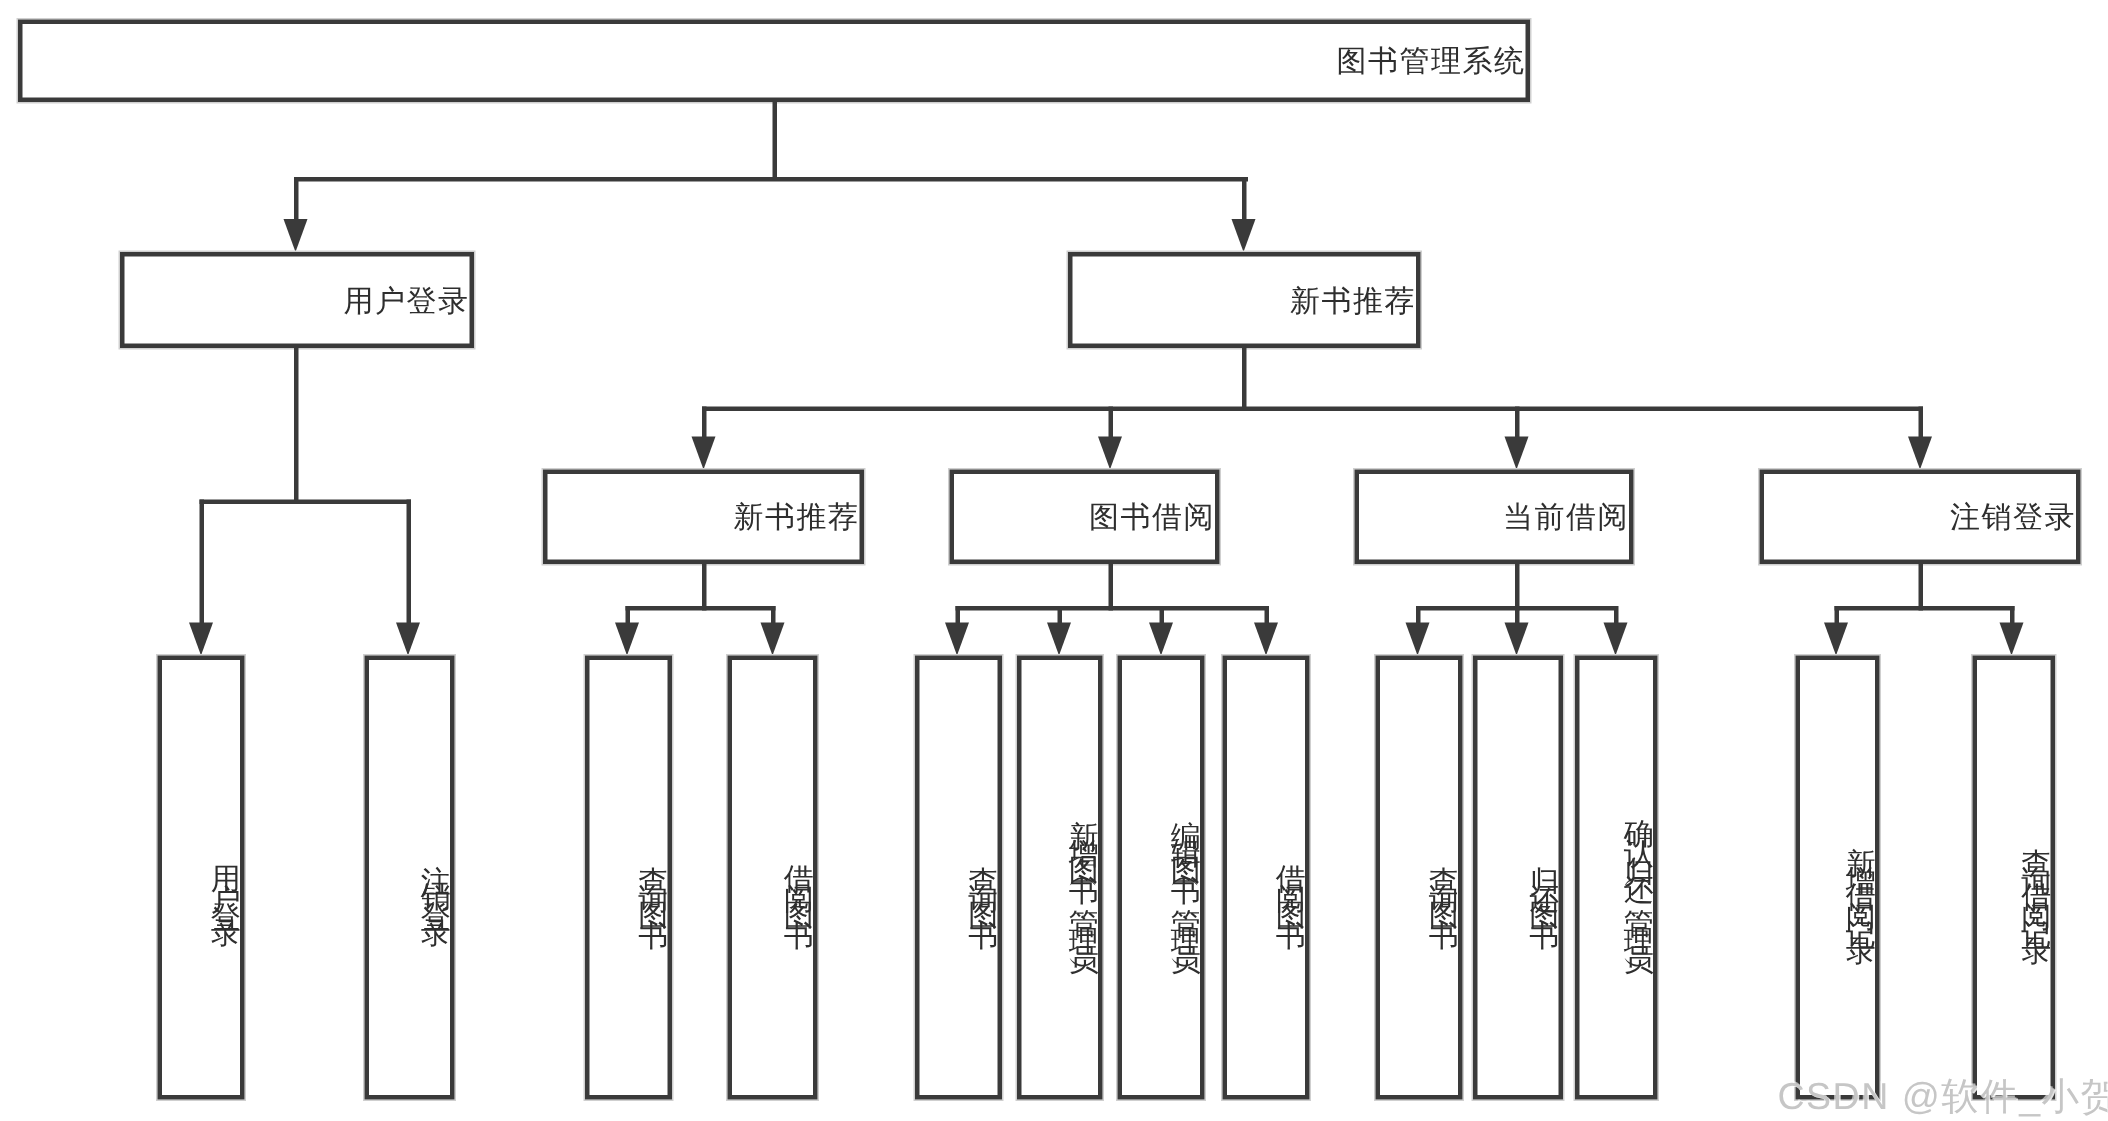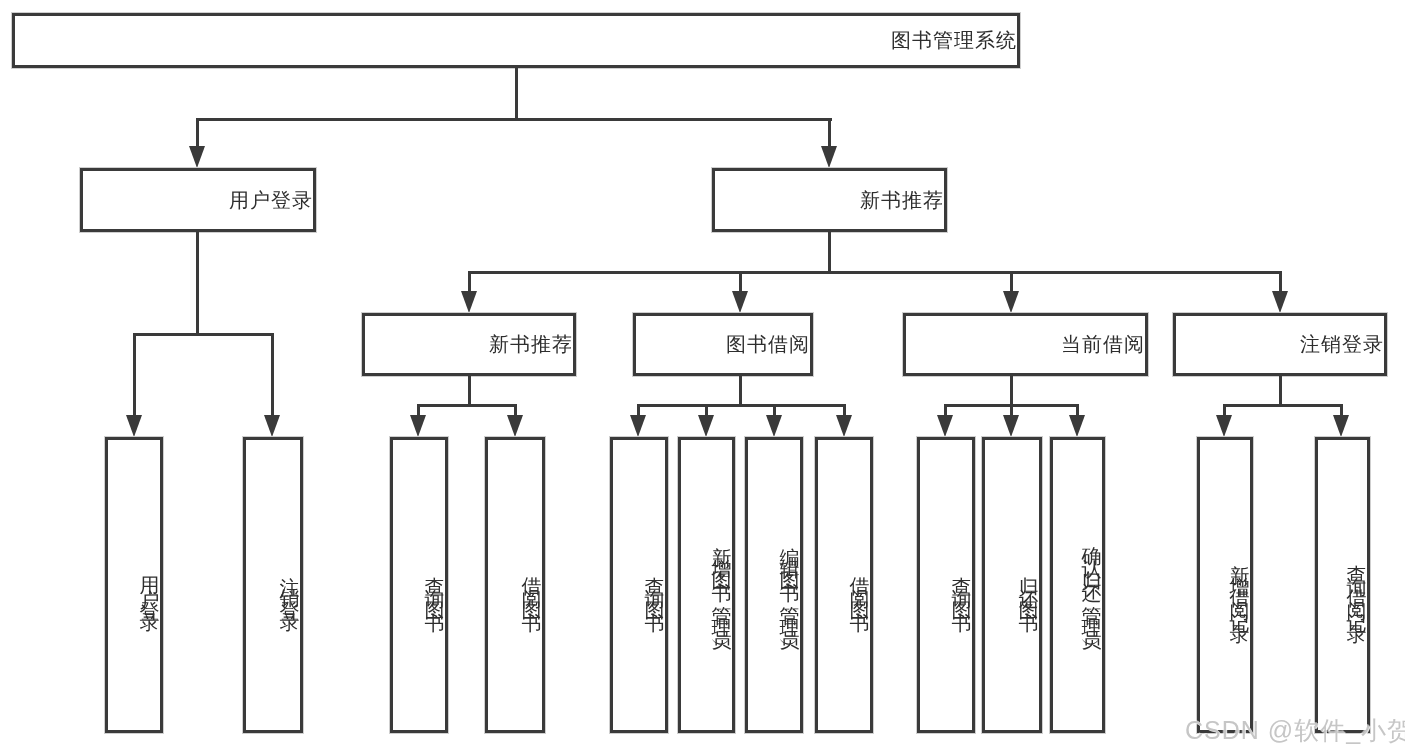--- a/index.html
+++ b/index.html
@@ -79,21 +79,21 @@
   <div class="arrow" style="left:1003px;top:291px"></div>
   <div class="vline" style="left:1279px;top:271px;height:24px"></div>
   <div class="arrow" style="left:1272px;top:291px"></div>
 
   <div class="node" style="left:362px;top:313px;width:214px;height:63px">
     <span class="hlabel">新书推荐</span>
   </div>
   <div class="node" style="left:633px;top:313px;width:180px;height:63px">
     <span class="hlabel">图书借阅</span>
   </div>
-  <div class="node" style="left:903px;top:313px;width:245px;height:63px">
+  <div class="node" style="left:903px;top:313px;width:186px;height:63px">
     <span class="hlabel">当前借阅</span>
   </div>
   <div class="node" style="left:1173px;top:313px;width:214px;height:63px">
     <span class="hlabel">注销登录</span>
   </div>
 
   <div class="vline" style="left:468px;top:376px;height:31px"></div>
   <div class="hline" style="left:417px;top:404px;width:100px"></div>
   <div class="vline" style="left:417px;top:404px;height:14px"></div>
   <div class="arrow" style="left:410px;top:415px"></div>

